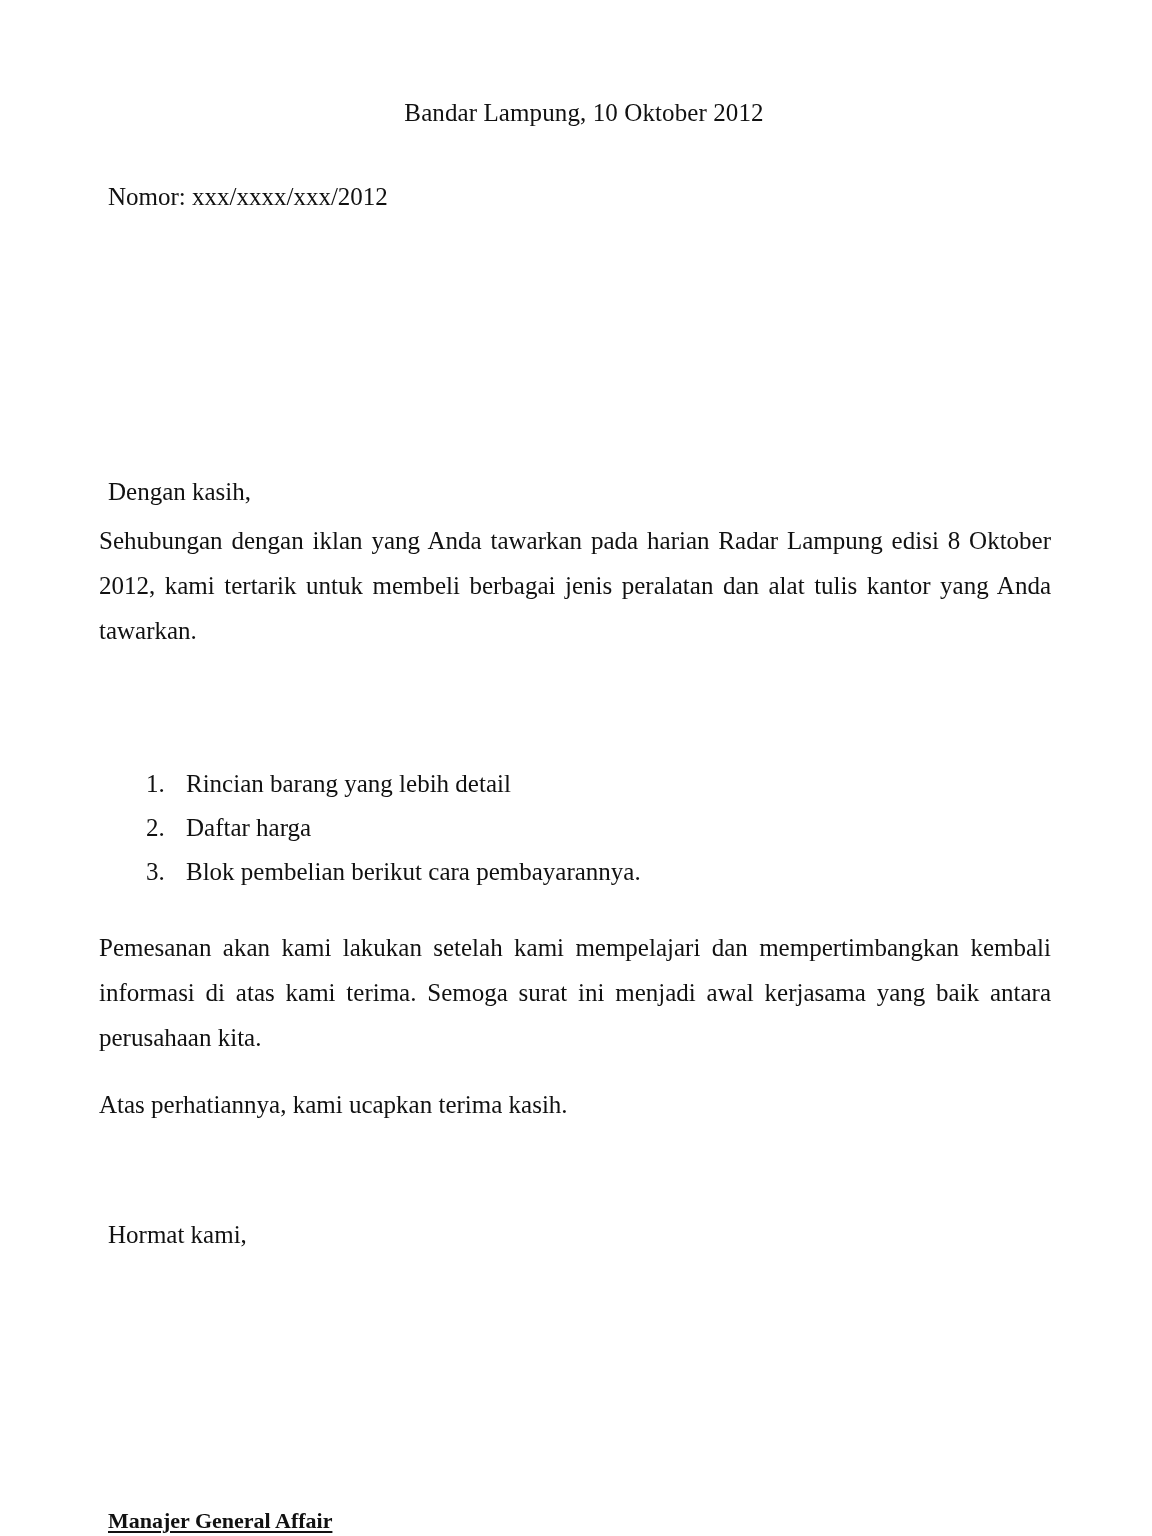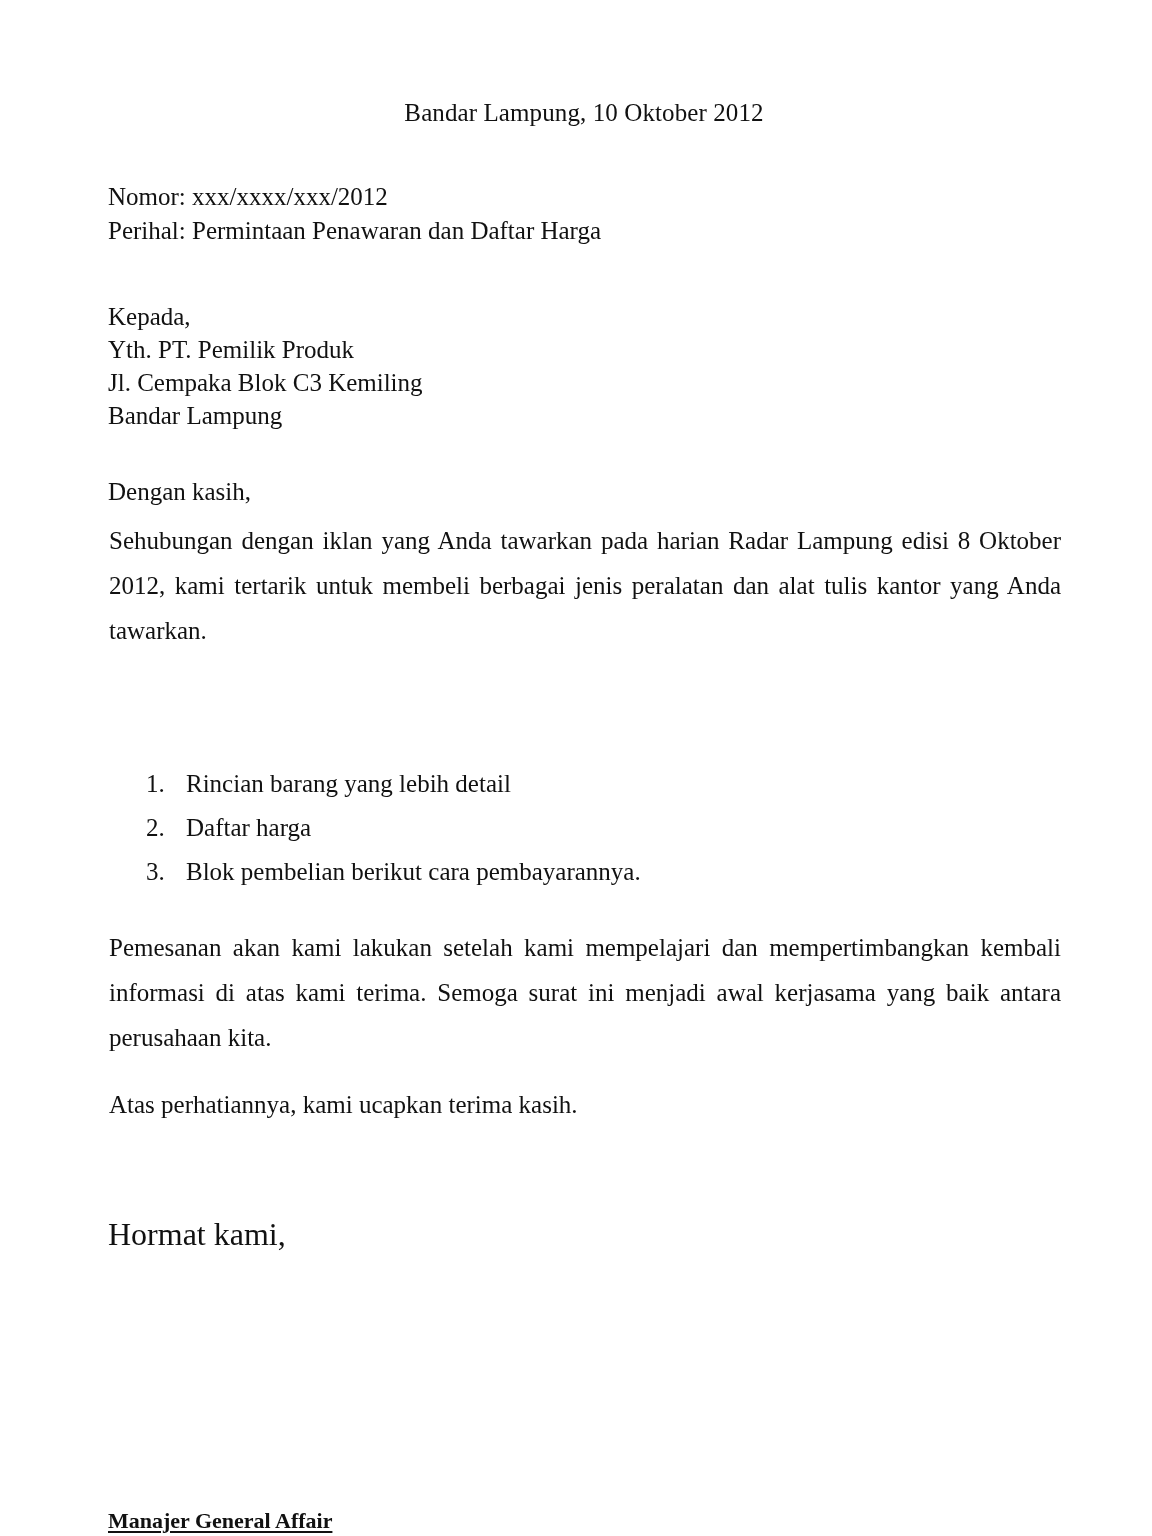--- a/index.html
+++ b/index.html
@@ -62,21 +62,21 @@
     position: absolute;
     top: 475px;
     left: 108px;
     font-size: 25px;
     line-height: 34px;
   }
 
   
   .para {
     position: absolute;
-    left: 109px;
+    left: 99px;
     width: 952px;
     font-size: 25px;
     line-height: 45px;
     text-align: justify;
     text-justify: inter-word;
   }
   .para-1 { top: 518px; }
   .para-2 { top: 673px; }
   .para-3 { top: 925px; }
   .para-4 { top: 1082px; text-align: left; }
@@ -102,21 +102,21 @@
     margin-left: 38px;
     text-align: left;
   }
   .req-text { white-space: nowrap; }
 
   
   .closing-block {
     position: absolute;
     top: 1212px;
     left: 108px;
-    font-size: 32px;
+    font-size: 25px;
     line-height: 45px;
   }
   .closing-line { white-space: nowrap; }
 
   .signature-title {
     position: absolute;
     top: 1504px;
     left: 108px;
     font-size: 22px;
     line-height: 34px;
@@ -128,29 +128,22 @@
 </style>
 </head>
 <body>
 
 <div class="page">
 
   <div class="date-line">Bandar Lampung, 10 Oktober 2012</div>
 
   <div class="ref-block">
     <div class="ref-line">Nomor: xxx/xxxx/xxx/2012</div>
-    <div class="ref-line">Perihal: Permintaan Penawaran dan Daftar Harga</div>
   </div>
 
-  <div class="recipient-block">
-    <div class="recipient-line">Kepada,</div>
-    <div class="recipient-line">Yth. PT. Pemilik Produk</div>
-    <div class="recipient-line">Jl. Cempaka Blok C3 Kemiling</div>
-    <div class="recipient-line">Bandar Lampung</div>
-  </div>
 
   <div class="salutation">Dengan kasih,</div>
 
   <div class="para para-1">Sehubungan dengan iklan yang Anda tawarkan pada harian Radar Lampung edisi 8 Oktober 2012, kami tertarik untuk membeli berbagai jenis peralatan dan alat tulis kantor yang Anda tawarkan.</div>
 
 
   <ol class="req-list">
     <li class="req-item">
       <span class="req-num">1.</span>
       <span class="req-text">Rincian barang yang lebih detail</span>

